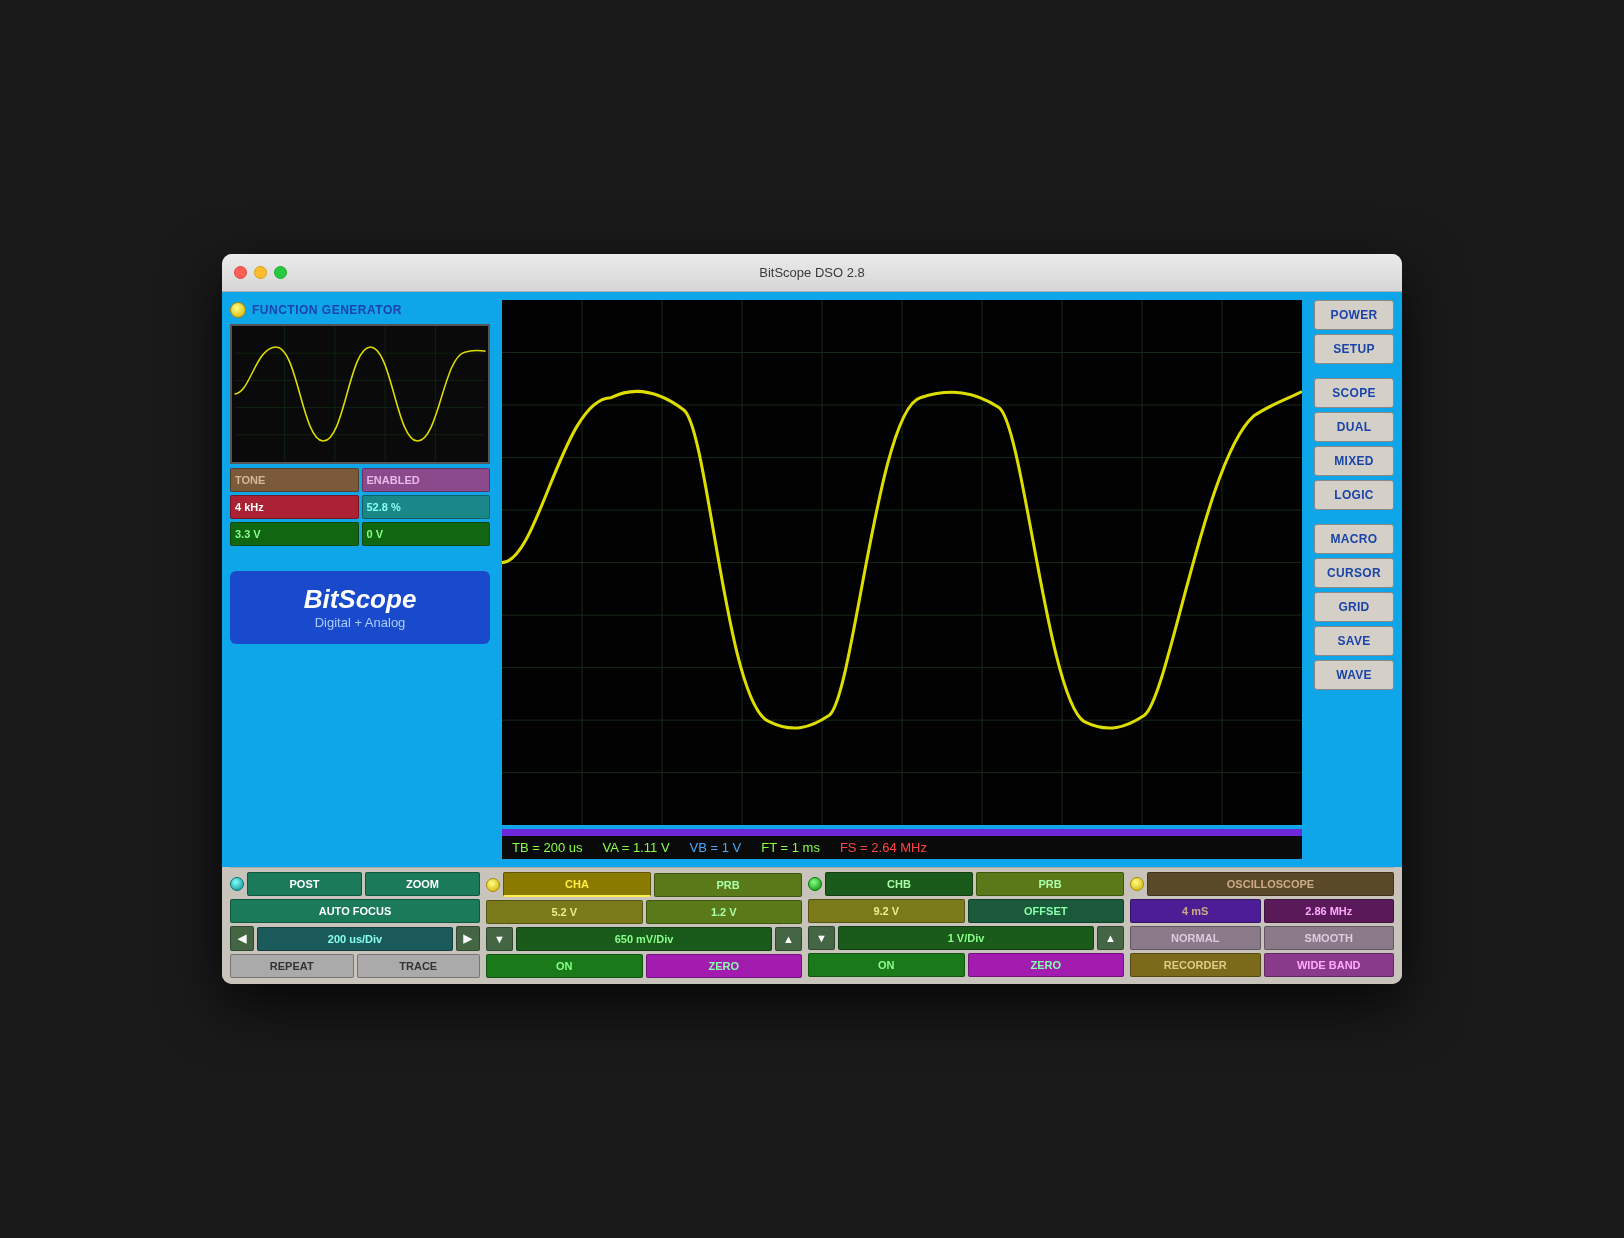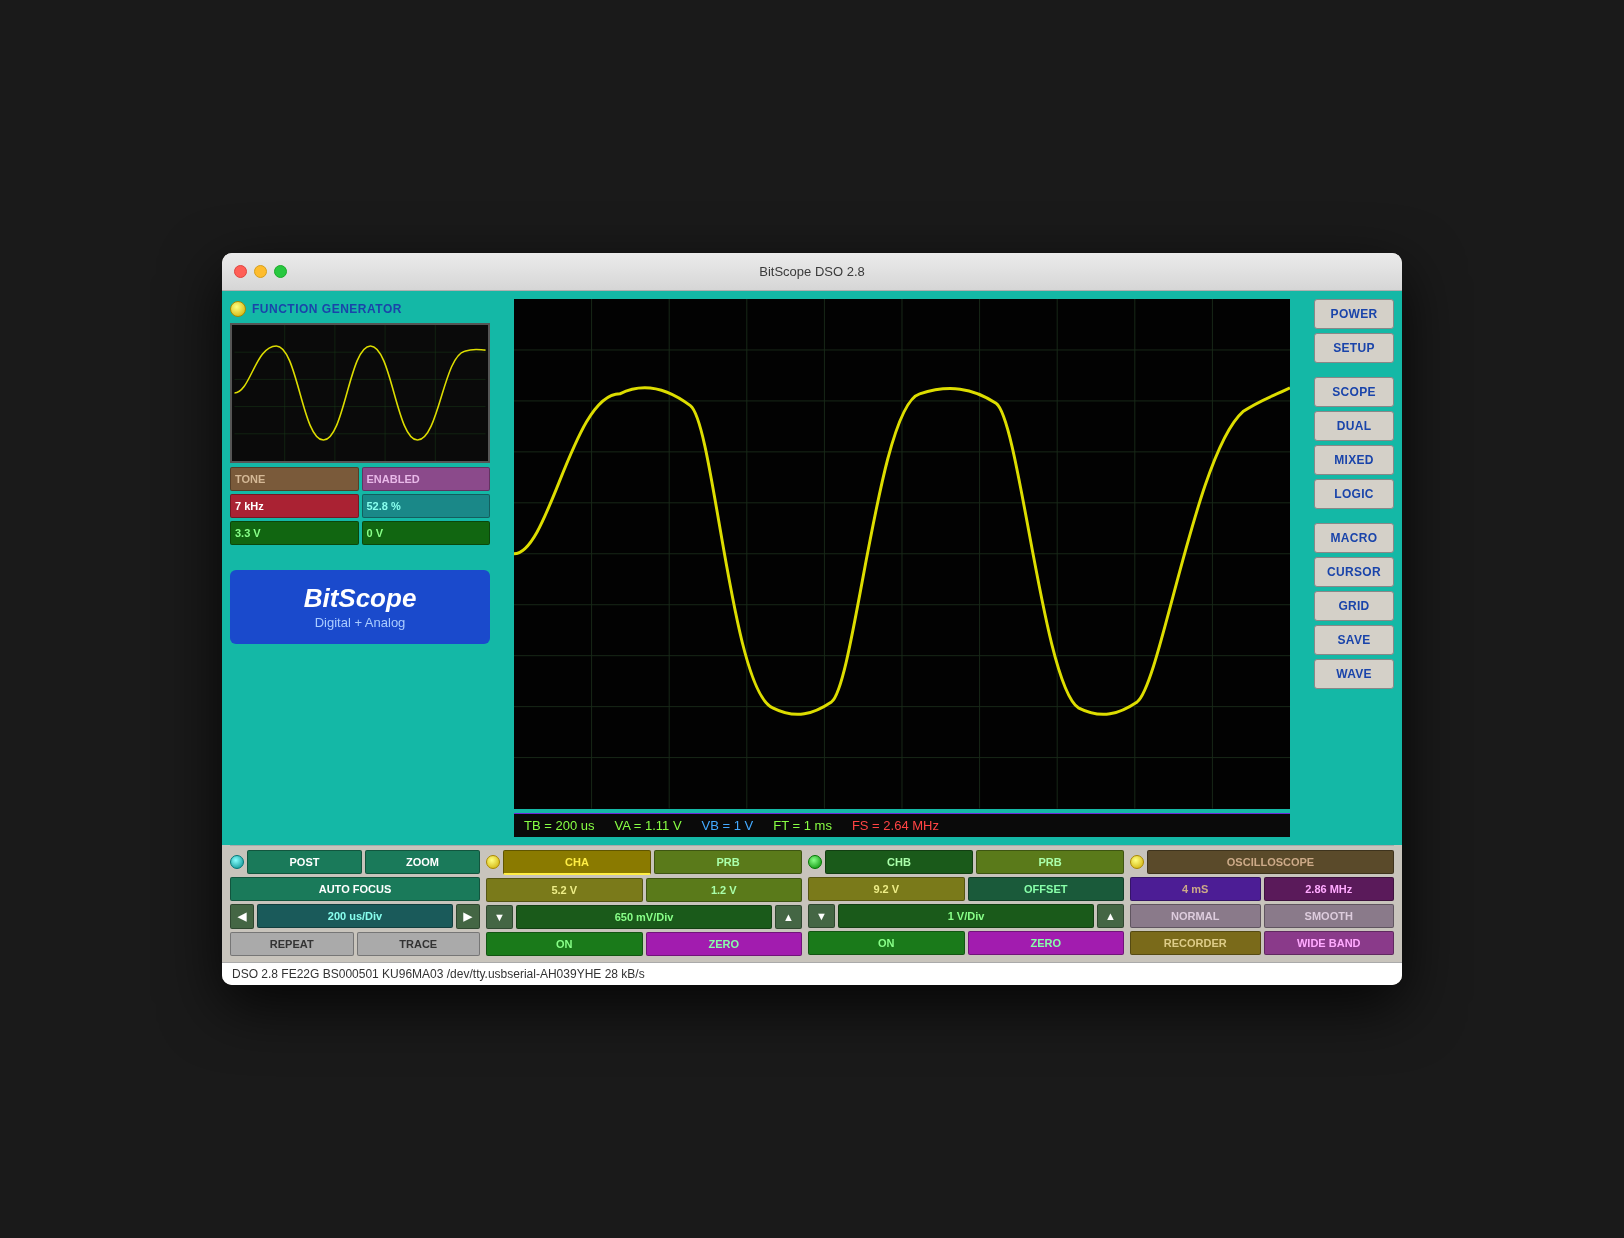--- a/index.html
+++ b/index.html
@@ -41,24 +41,24 @@
     }
     .tl-red { background: #ff5f57; border: 1px solid #e0443e; }
     .tl-yellow { background: #febc2e; border: 1px solid #d6a01a; }
     .tl-green { background: #28c840; border: 1px solid #1aab29; }
     .titlebar-title {
       font-size: 13px;
       font-weight: 500;
       color: #3a3a3a;
     }
     .main-content {
-      background: #14b8a6;
+      background: #0ea5e9;
       display: flex;
       padding: 8px;
-      gap: 24px;
+      gap: 12px;
     }
     
     .left-panel {
       width: 260px;
       flex-shrink: 0;
       display: flex;
       flex-direction: column;
       gap: 4px;
     }
     .func-gen-header {
@@ -149,21 +149,21 @@
       flex: 1;
       min-height: 430px;
       overflow: hidden;
     }
     .scope-readouts {
       background: #0a0a0a;
       padding: 4px 10px;
       display: flex;
       gap: 20px;
       align-items: center;
-      border-top: 1px solid #6d28d9;
+      border-top: 7px solid #6d28d9;
     }
     .readout {
       font-size: 13px;
       font-weight: 500;
     }
     .readout-tb { color: #88ff44; }
     .readout-va { color: #88ff44; }
     .readout-vb { color: #44aaff; }
     .readout-ft { color: #88ff44; }
     .readout-fs { color: #ff4444; }
@@ -313,21 +313,21 @@
           <path d="M0,65 C15,65 20,20 40,20 C60,20 65,110 85,110 C105,110 110,20 130,20 C150,20 155,110 175,110 C195,110 200,30 220,25 C230,22 235,24 240,24" fill="none" stroke="#dddd00" stroke-width="1.5"></path>
         </svg>
       </div>
 
       <div class="controls-grid">
         <div class="ctrl-row">
           <div class="ctrl-btn btn-tone">TONE</div>
           <div class="ctrl-btn btn-enabled">ENABLED</div>
         </div>
         <div class="ctrl-row">
-          <div class="ctrl-btn btn-freq">7 kHz</div>
+          <div class="ctrl-btn btn-freq">4 kHz</div>
           <div class="ctrl-btn btn-duty">52.8 %</div>
         </div>
         <div class="ctrl-row">
           <div class="ctrl-btn btn-volt">3.3 V</div>
           <div class="ctrl-btn btn-offset">0 V</div>
         </div>
       </div>
 
       <div class="bitscope-logo">
         <div class="bs-title">BitScope</div>
@@ -491,17 +491,14 @@
 
         <div class="bc-row">
           <div class="bc-btn btn-recorder">RECORDER</div>
           <div class="bc-btn btn-wideband">WIDE BAND</div>
         </div>
       </div>
 
     </div>
   </div>
 
-  <div class="status-bar">
-    <span>DSO 2.8 FE22G BS000501 KU96MA03 /dev/tty.usbserial-AH039YHE 28 kB/s</span>
-  </div>
 
 </div>
 
 </body></html>

